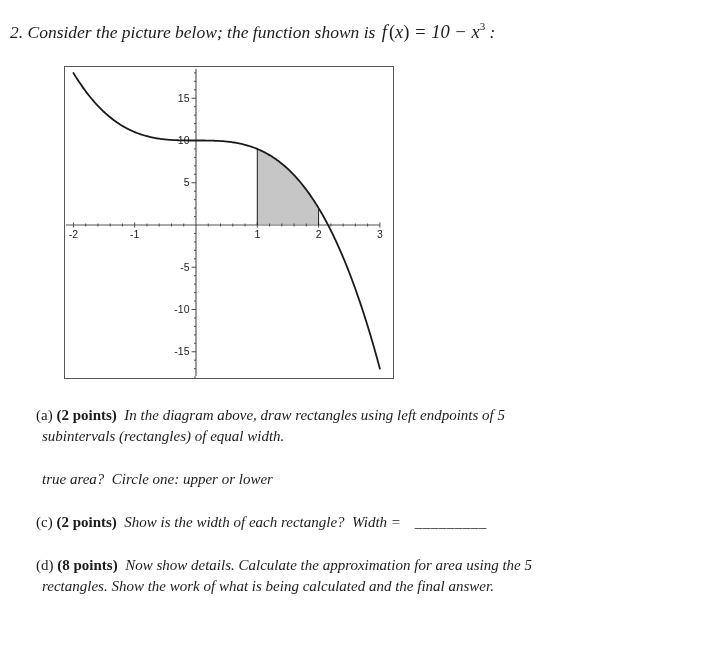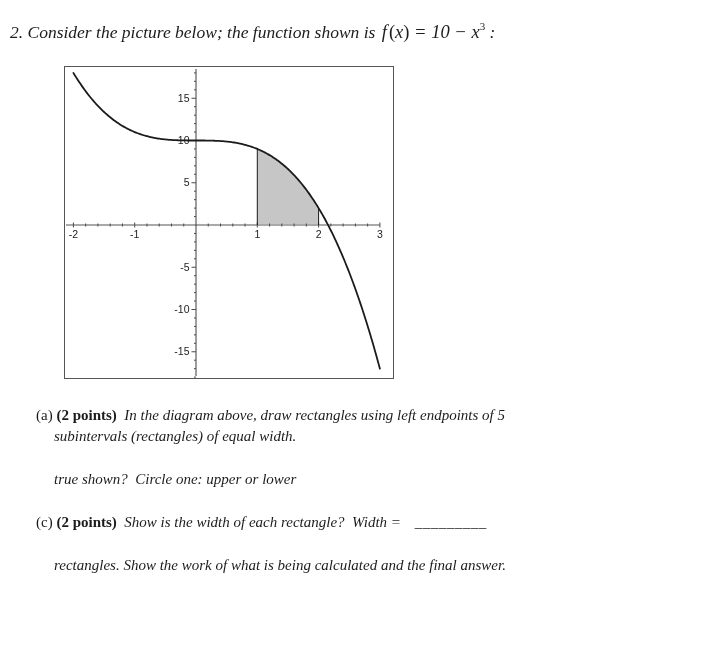--- a/index.html
+++ b/index.html
@@ -26,21 +26,21 @@
   .plot-wrap { margin: 21px 0 0 64px; line-height: 0; }
   .tick-label {
     font-family: "Liberation Sans", "DejaVu Sans", sans-serif;
     font-size: 10.5px;
     fill: #222222;
   }
 
   
   .questions { margin: 26px 0 0 36px; font-size: 15px; line-height: 21px; }
   .q { margin: 0 0 22px 0; }
-  .q-cont { margin-left: 18px; }
+  .q-cont { margin-left: 6px; }
   .q-points { font-weight: bold; }
   .blank { letter-spacing: 0.5px; margin-left: 10px; }
 </style>
 </head>
 <body>
 
 <div class="page">
 
   <div class="title">
     <span class="pre">2. Consider the picture below; the function shown is</span>
@@ -132,25 +132,26 @@
   </div>
 
   <div class="questions">
 
     <div class="q">
       <div class="q-line"><span class="q-label">(a)</span> <span class="q-points">(2 points)</span><span class="pre">  In the diagram above, draw rectangles using left endpoints of 5</span></div>
       <div class="q-line q-cont pre">subintervals (rectangles) of equal width.</div>
     </div>
 
     <div class="q">
-      <div class="q-line q-cont pre">true shown?  Circle one: upper or lower</div>
+      <div class="q-line q-cont pre">true area?  Circle one: upper or lower</div>
     </div>
 
     <div class="q">
       <div class="q-line"><span class="q-label">(c)</span> <span class="q-points">(2 points)</span><span class="pre">  Show is the width of each rectangle?  Width = </span><span class="blank">_________</span></div>
     </div>
 
     <div class="q">
+      <div class="q-line"><span class="q-label">(d)</span> <span class="q-points">(8 points)</span><span class="pre">  Now show details. Calculate the approximation for area using the 5</span></div>
       <div class="q-line q-cont pre">rectangles. Show the work of what is being calculated and the final answer.</div>
     </div>
 
   </div>
 </div>
 
 </body></html>

